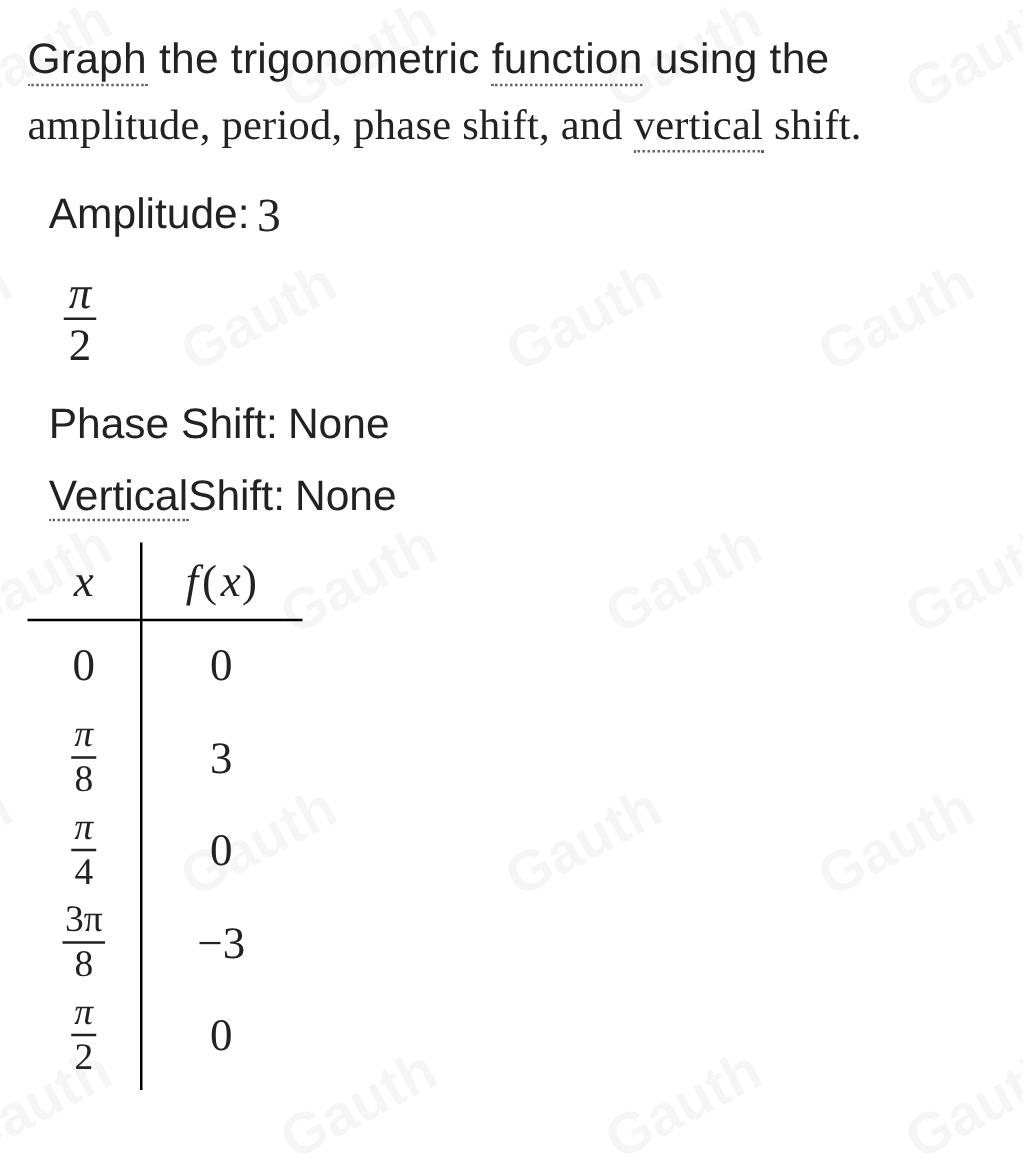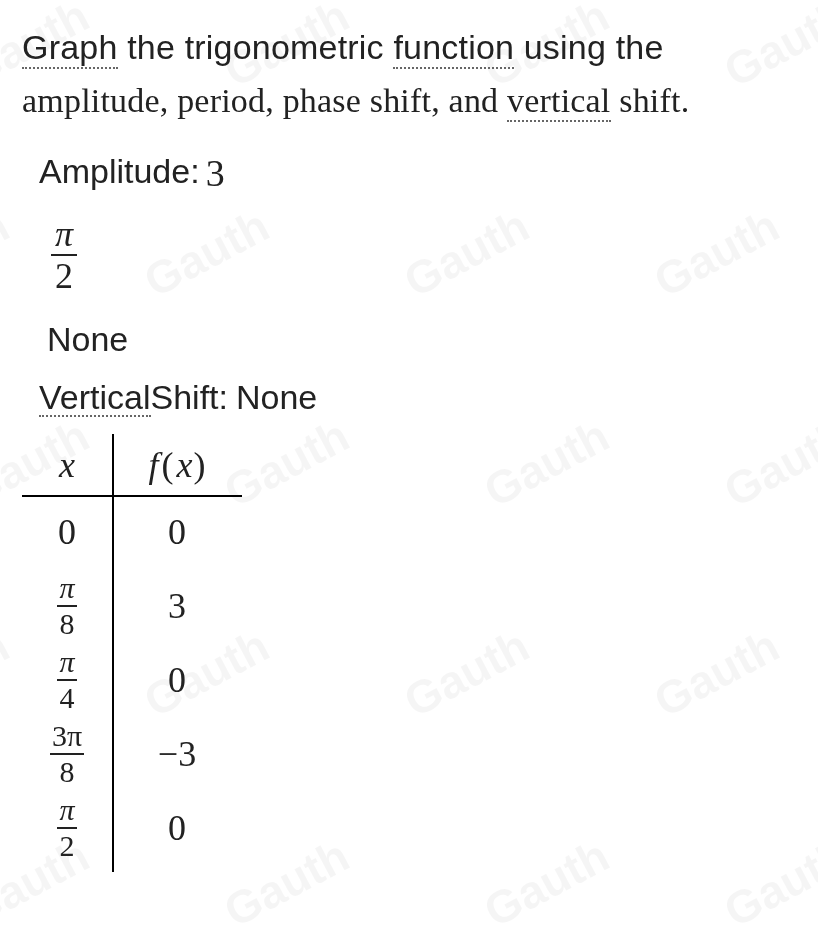--- a/index.html
+++ b/index.html
@@ -186,20 +186,21 @@
     <span class="math" style="margin-left:10px;">
       <span class="frac" style="font-size:36px;">
         <span class="num ital">π</span>
         <span class="bar"></span>
         <span class="den">2</span>
       </span>
     </span>
   </div>
 
   <div class="info-line">
+    <span>Phase Shift:</span>
     <span style="margin-left:8px;">None</span>
   </div>
 
   <div class="info-line" style="margin-bottom:18px;">
     <span class="dotted-underline">Vertical</span>
       <span> Shift:</span>
     <span style="margin-left:8px;">None</span>
   </div>
 
   <div class="tbl-wrap">

